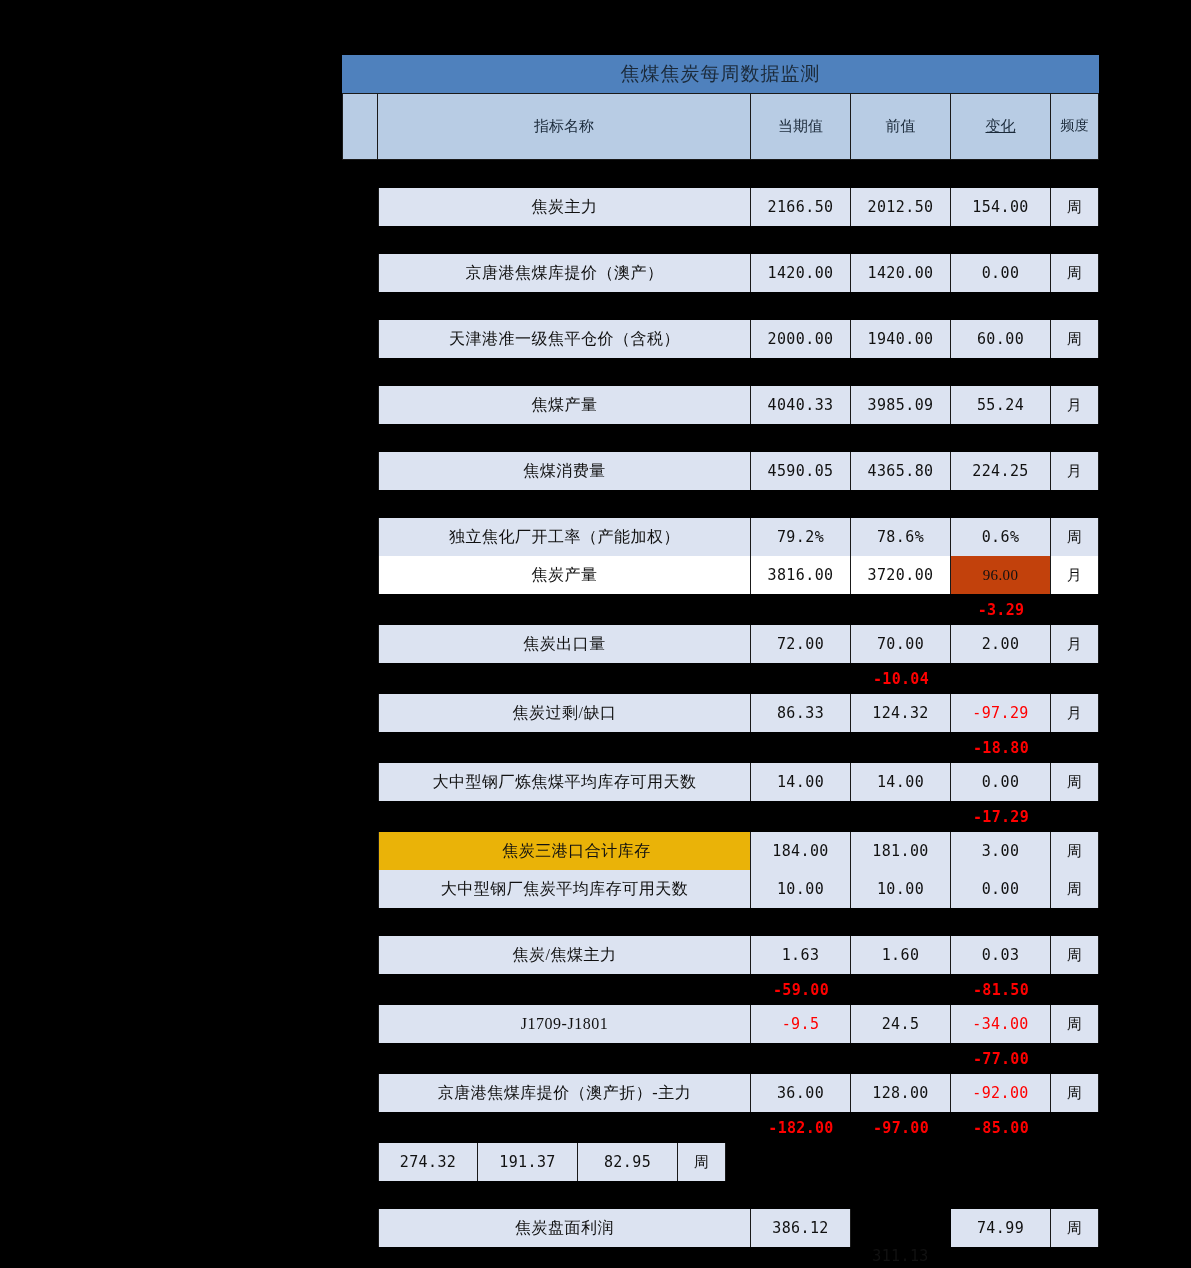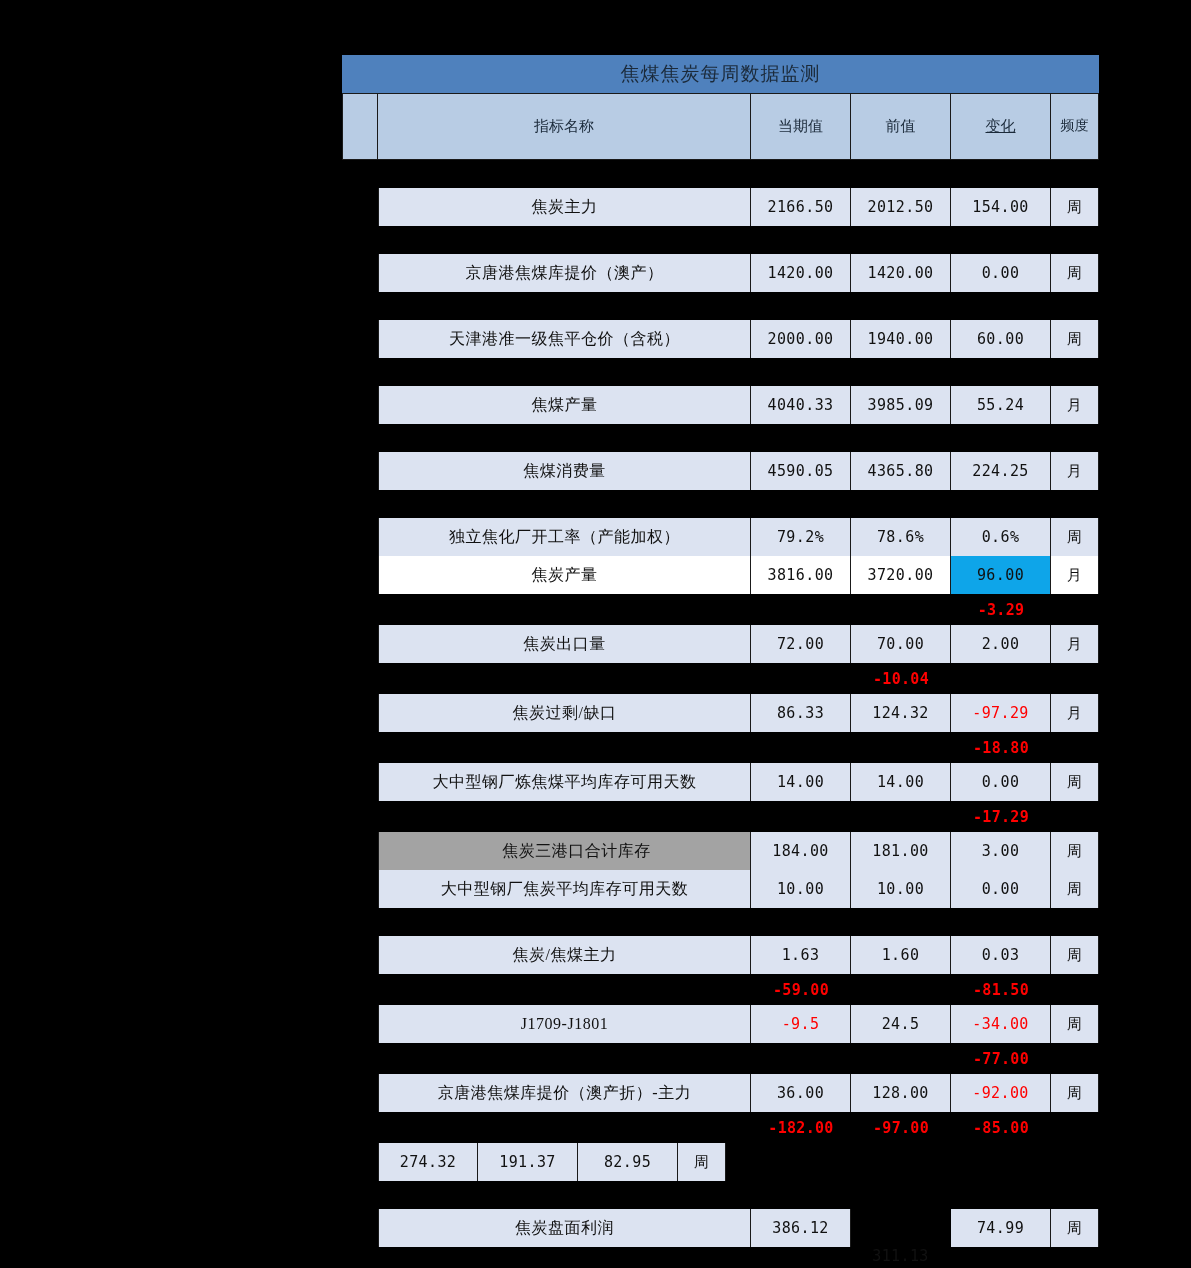--- a/index.html
+++ b/index.html
@@ -188,21 +188,21 @@
         <div class="cell c-name w-name" style="background: rgb(220, 227, 241);">独立焦化厂开工率（产能加权）</div>
         <div class="cell w-cur" style="background: rgb(220, 227, 241);">79.2%</div>
         <div class="cell w-prev" style="background: rgb(220, 227, 241);">78.6%</div>
         <div class="cell w-chg" style="background: rgb(220, 227, 241);">0.6%</div>
         <div class="cell c-freq w-freq" style="background: rgb(220, 227, 241);">周</div>
       </div>
       <div class="row">
         <div class="cell c-name w-name" style="background: rgb(255, 255, 255);">焦炭产量</div>
         <div class="cell w-cur" style="background: rgb(255, 255, 255);">3816.00</div>
         <div class="cell w-prev" style="background: rgb(255, 255, 255);">3720.00</div>
-        <div class="cell w-chg" style="background: #0ea5e9;">96.00</div>
+        <div class="cell w-chg" style="background: #c2410c; font-family: Liberation Serif, serif;">96.00</div>
         <div class="cell c-freq w-freq" style="background: rgb(255, 255, 255);">月</div>
       </div>
       <div class="float-row">
         <div class="fc w-name"></div>
         <div class="fc w-cur"></div>
         <div class="fc w-prev"></div>
         <div class="fc w-chg">-3.29</div>
         <div class="fc w-freq"></div>
       </div>
       <div class="row">
@@ -241,21 +241,21 @@
         <div class="cell c-freq w-freq" style="background: rgb(220, 227, 241);">周</div>
       </div>
       <div class="float-row">
         <div class="fc w-name"></div>
         <div class="fc w-cur"></div>
         <div class="fc w-prev"></div>
         <div class="fc w-chg">-17.29</div>
         <div class="fc w-freq"></div>
       </div>
       <div class="row">
-        <div class="cell c-name w-name" style="background: #a3a3a3; padding-left: 24px;">焦炭三港口合计库存</div>
+        <div class="cell c-name w-name" style="background: #eab308; padding-left: 24px;">焦炭三港口合计库存</div>
         <div class="cell w-cur" style="background: rgb(220, 227, 241);">184.00</div>
         <div class="cell w-prev" style="background: rgb(220, 227, 241);">181.00</div>
         <div class="cell w-chg" style="background: rgb(220, 227, 241);">3.00</div>
         <div class="cell c-freq w-freq" style="background: rgb(220, 227, 241);">周</div>
       </div>
       <div class="row">
         <div class="cell c-name w-name" style="background: rgb(220, 227, 241);">大中型钢厂焦炭平均库存可用天数</div>
         <div class="cell w-cur" style="background: rgb(220, 227, 241);">10.00</div>
         <div class="cell w-prev" style="background: rgb(220, 227, 241);">10.00</div>
         <div class="cell w-chg" style="background: rgb(220, 227, 241);">0.00</div>

